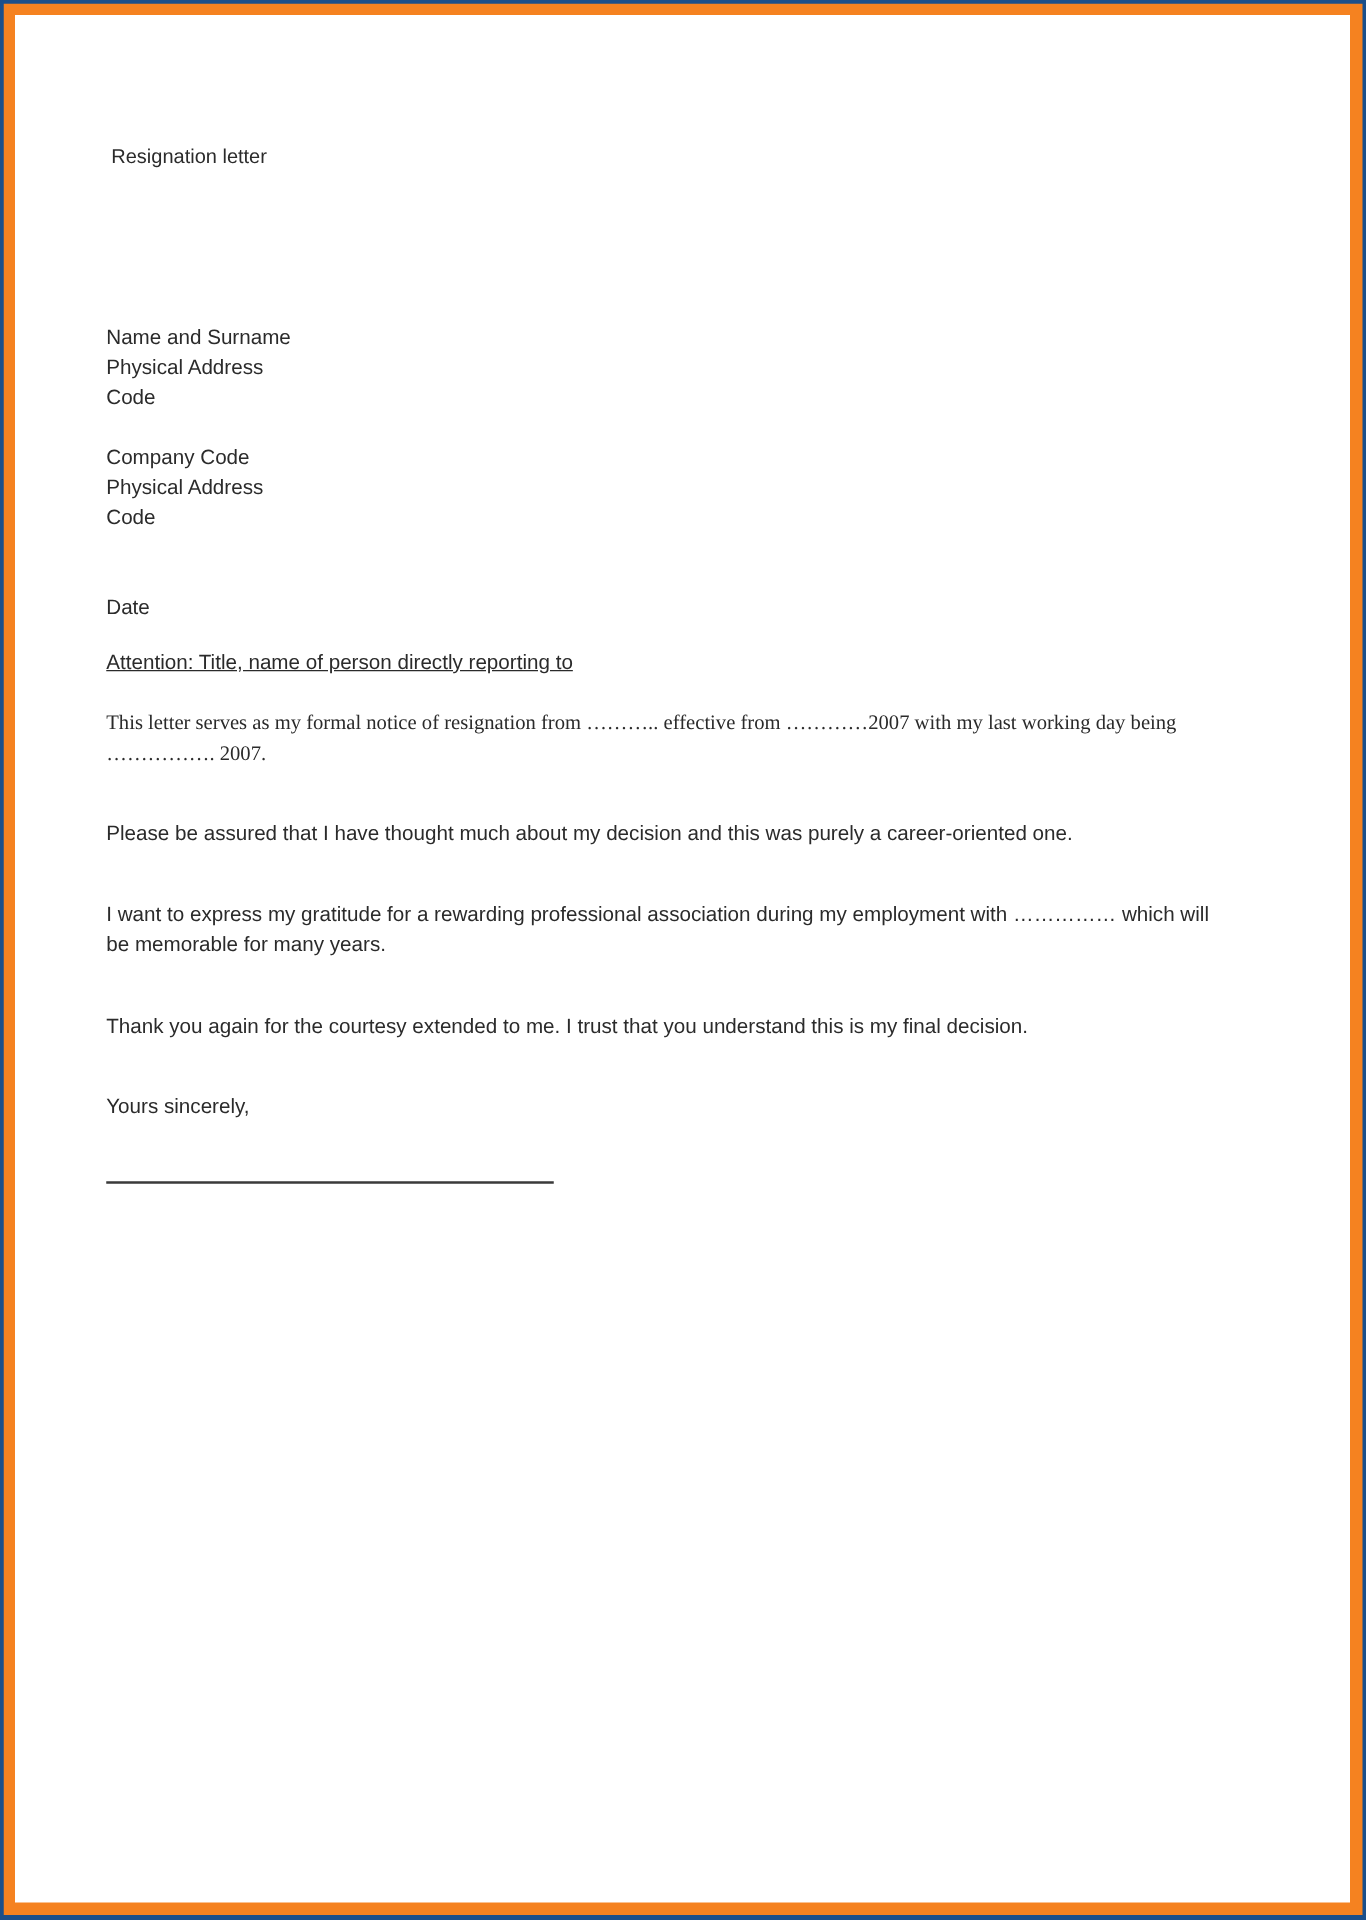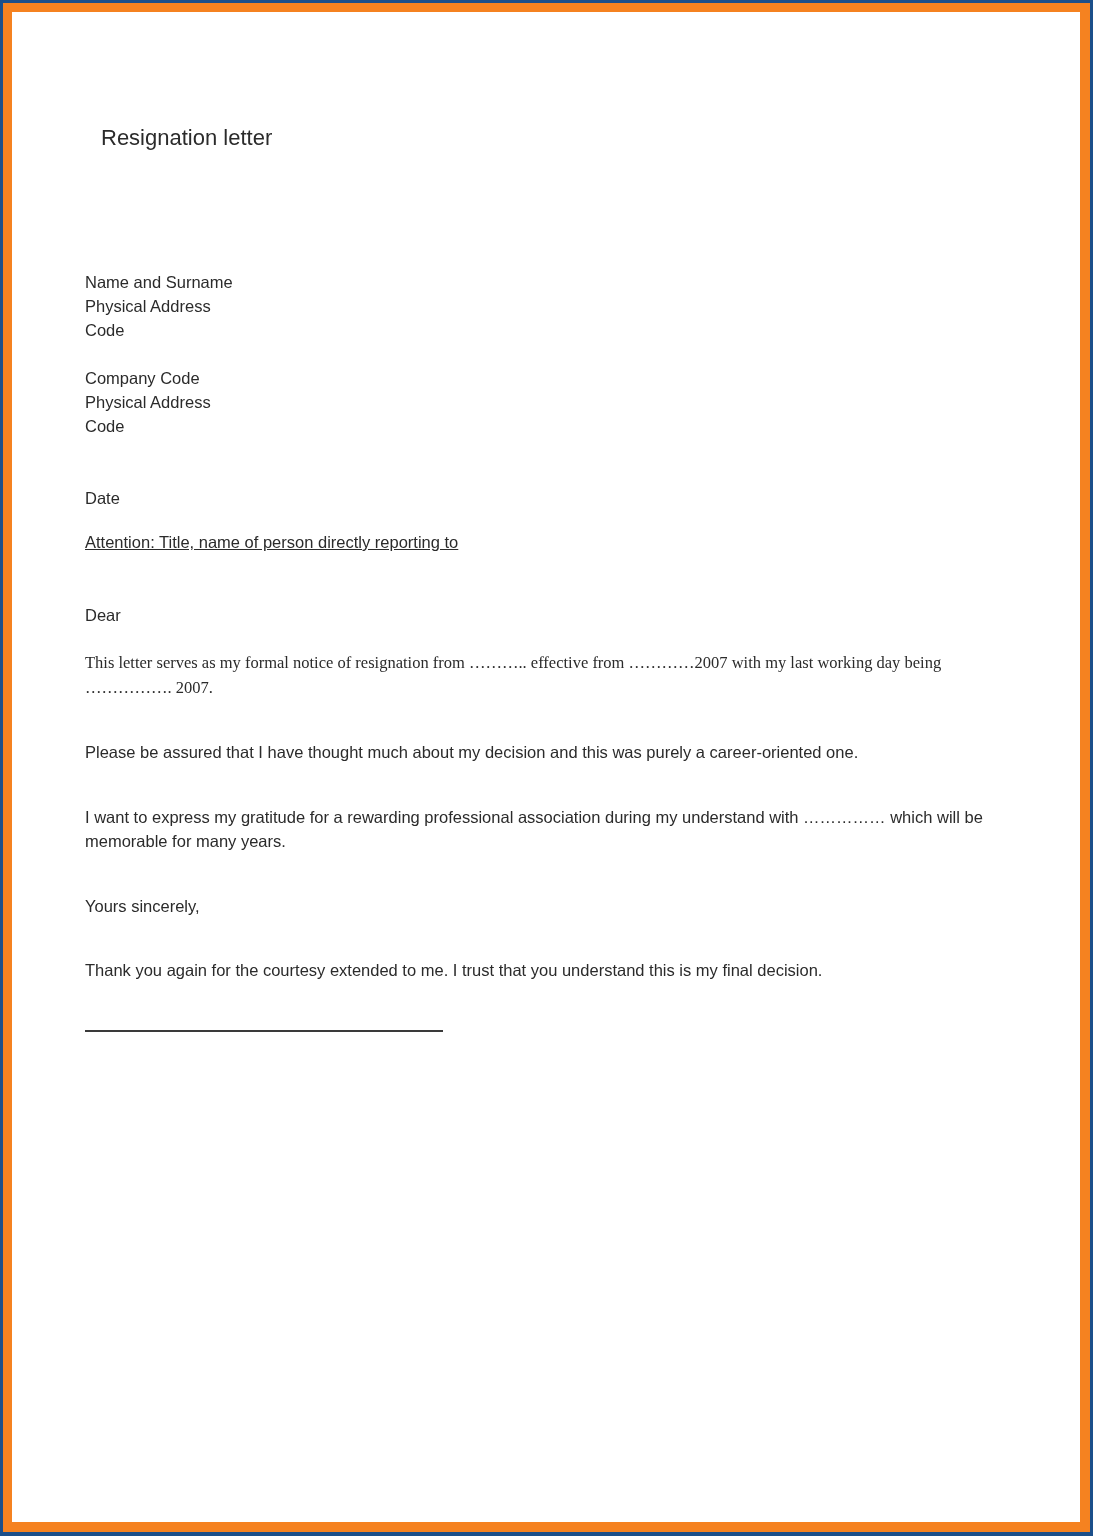--- a/index.html
+++ b/index.html
@@ -51,24 +51,24 @@
     position: absolute;
     left: 73px;       
     top: 98px;        
     width: 910px;
     color: #2b2b2b;
     font-size: 16.5px;
     line-height: 24px;
   }
 
   .doc-title {
-    font-size: 22px;
+    font-size: 16px;
     line-height: 24px;
     color: #2b2b2b;
-    margin: 16px;
+    margin: 4px;
   }
 
   .block-sender {
     margin-top: 120px;
     line-height: 24px;
   }
   .block-sender .line {
     display: block;
     white-space: pre;
   }
@@ -142,29 +142,28 @@
       <div class="block-recipient">
         <span class="line">Company Code</span>
         <span class="line">Physical Address</span>
         <span class="line">Code</span>
       </div>
 
       <div class="line-date">Date</div>
 
       <div class="line-attention">Attention: Title, name of person directly reporting to</div>
 
-      <div class="line-salutation">Dear</div>
 
       <p class="para para-first w-body">This letter serves as my formal notice of resignation from ……….. effective from …………2007 with my last working day being ……………. 2007.</p>
 
       <p class="para w-body">Please be assured that I have thought much about my decision and this was purely a career-oriented one.</p>
 
-      <p class="para w-body">I want to express my gratitude for a rewarding professional association during my understand with …………… which will be memorable for many years.</p>
+      <p class="para w-body">I want to express my gratitude for a rewarding professional association during my employment with …………… which will be memorable for many years.</p>
+
+      <p class="para w-body">Thank you again for the courtesy extended to me. I trust that you understand this is my final decision.</p>
 
       <p class="para">Yours sincerely,</p>
-
-      <p class="para w-body">Thank you again for the courtesy extended to me. I trust that you understand this is my final decision.</p>
 
       <div class="signature-line"></div>
 
     </div>
   </div>
 </div>
 
 </body></html>

